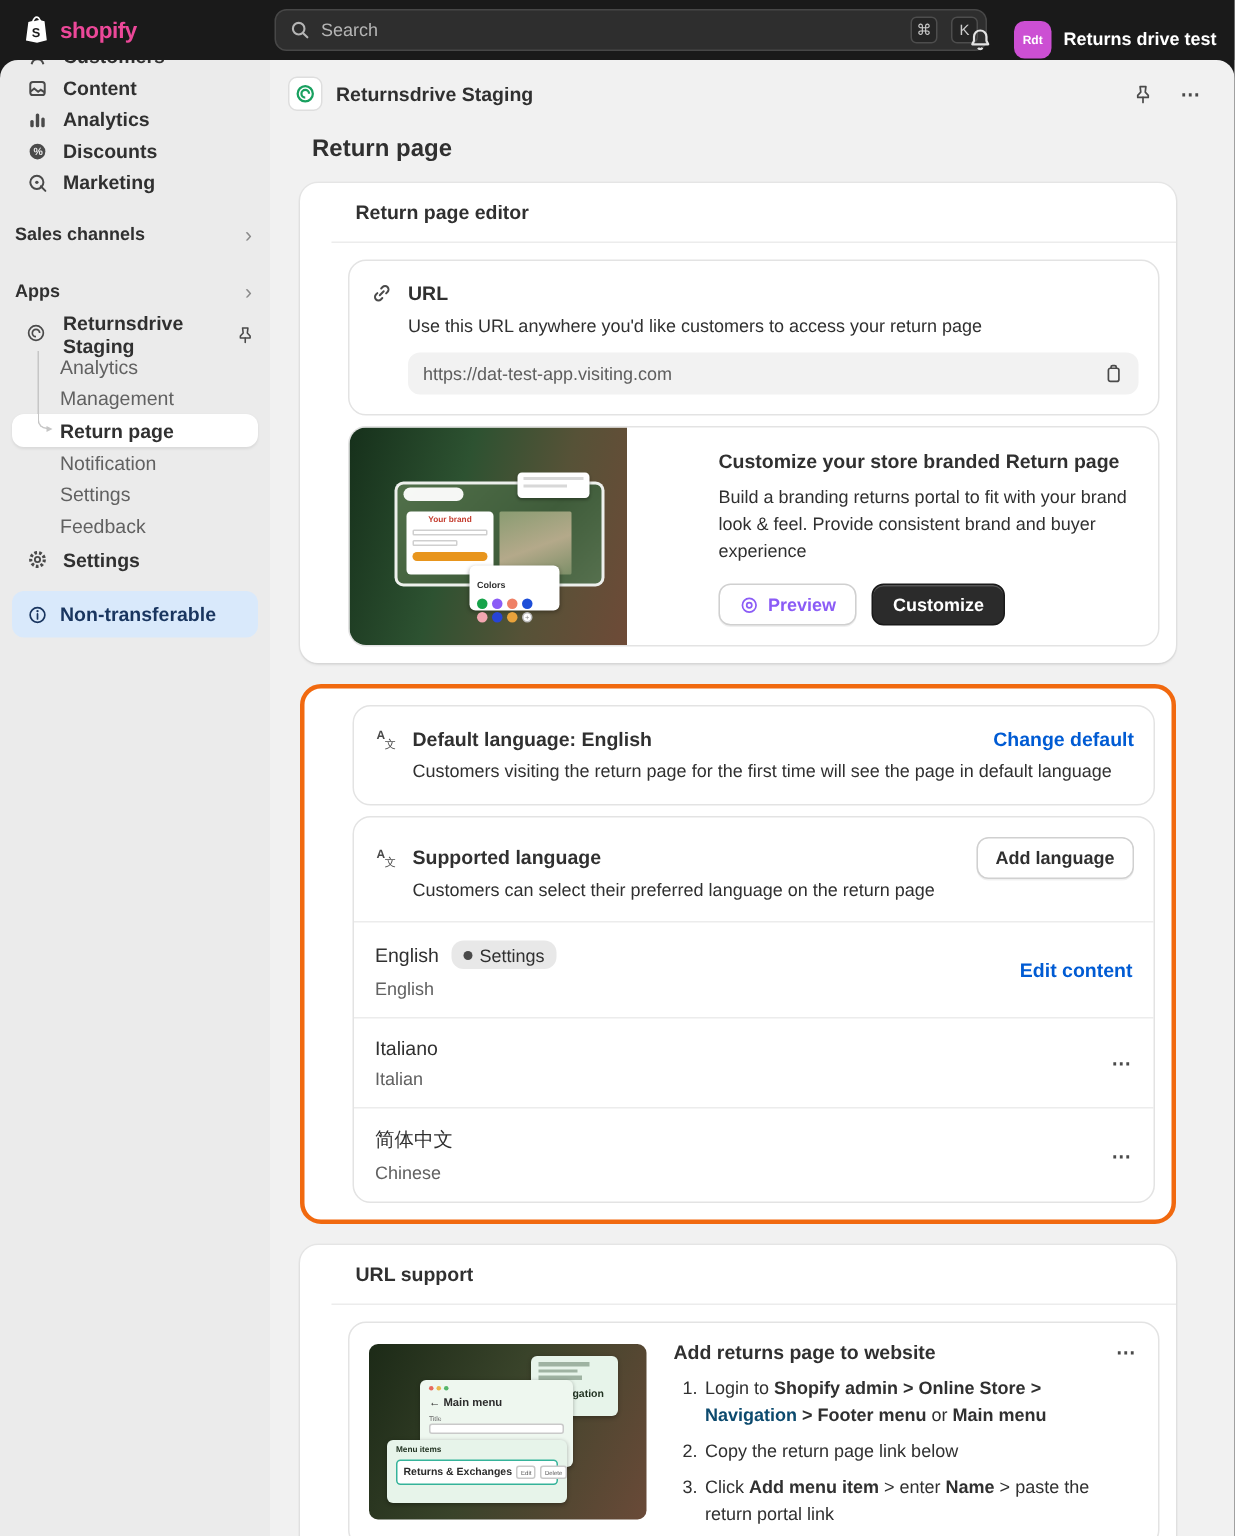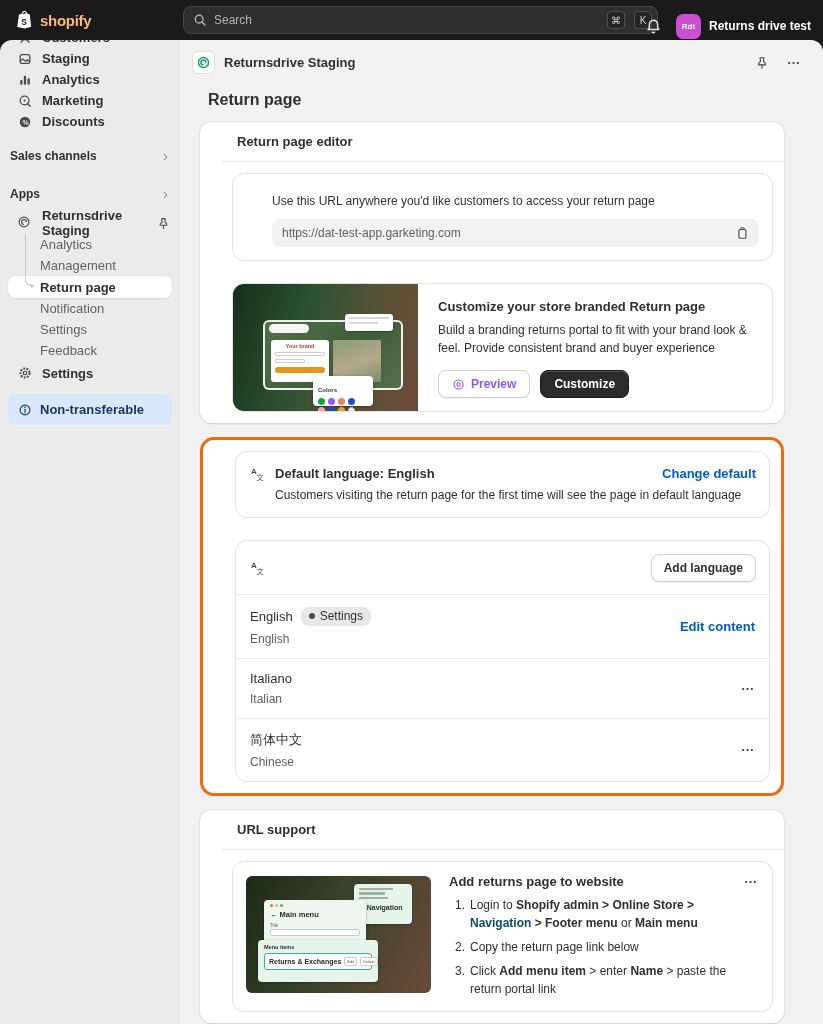--- a/index.html
+++ b/index.html
@@ -3,21 +3,21 @@
 <meta charset="utf-8">
 <style>
   * { margin:0; padding:0; box-sizing:border-box; }
   html,body { width:823px; height:1024px; overflow:hidden; }
   body { font-family:"Liberation Sans", sans-serif; background:#1a1a1a; color:#303030; }
 
   
   .topbar { height:40px; background:#1a1a1a; position:relative; display:flex; align-items:center; }
   .brand { display:flex; align-items:center; gap:5px; padding-left:14px; }
   .brand svg { display:block; }
-  .brand-word { color:#fdba74; font-weight:700; font-size:15px; letter-spacing:-0.3px; }
+  .brand-word { color:#ec4899; font-weight:700; font-size:15px; letter-spacing:-0.3px; }
   .searchbox { position:absolute; left:183px; top:6px; width:475px; height:28px; background:#2e2e2e;
     border:1px solid #474747; border-radius:8px; display:flex; align-items:center; gap:7px; padding:0 5px 0 9px; }
   .searchbox input { flex:1; background:transparent; border:none; outline:none; color:#a3a3a3; font-size:12px; }
   .searchbox input::placeholder { color:#b5b5b5; }
   .kbd { min-width:18px; height:18px; border-radius:4px; background:#252525; border:1px solid #4d4d4d;
     color:#cccccc; font-size:10px; display:flex; align-items:center; justify-content:center; padding:0 3px; margin-left:2px; }
   .top-right { position:absolute; right:12px; top:0; height:52px; display:flex; align-items:center; gap:14px; }
   .bell { color:#e3e3e3; display:flex; }
   .account { display:flex; align-items:center; gap:8px; cursor:pointer; }
   .avatar { width:25px; height:25px; border-radius:7px; background:#cc4fd3; color:#fff; font-size:8px; font-weight:700;
@@ -71,21 +71,21 @@
   .page-title { font-size:16px; font-weight:700; color:#303030; margin:17px 0 13px 28px; }
 
   .cards { width:584px; margin-left:20px; }
   .card { background:#fff; border-radius:12px; box-shadow:0 0 0 1px rgba(0,0,0,.04), 0 1px 2px rgba(0,0,0,.08);
     margin-bottom:14px;padding-left:21px; }
   .card.highlight { box-shadow:none; border:3px solid #f1690f; border-radius:14px; }
   .card-title { padding:12px 16px; font-size:13px; font-weight:650; border-bottom:1px solid #ececec; }
   .card-body { padding:11px; }
 
   .subcard { border:1px solid #e3e3e3; border-radius:12px; padding:13px 13px 12px 13px; }
-  .subcard + .subcard { margin-top:22px; }
+  .subcard + .subcard { margin-top:7px;gap:41px; }
   .sc-head { display:flex; align-items:center; gap:10px; }
   .sc-head .ic { width:16px; height:16px; color:#4a4a4a; display:flex; align-items:center; justify-content:center; flex-shrink:0; }
   .sc-title { font-size:13px; font-weight:650; color:#303030; }
   .sc-desc { font-size:12px; color:#303030; margin:6px 0 0 26px; line-height:1.45; }
   .link { color:#005bd3; font-size:13px; font-weight:600; cursor:pointer; margin-left:auto; white-space:nowrap; }
 
   .url-input { margin:9px 0 1px 26px; height:28px; background:#f2f2f2; border-radius:8px; display:flex;
     align-items:center; padding:0 10px; font-size:12px; color:#5e5e5e; }
   .url-input .copy { margin-left:auto; color:#4a4a4a; display:flex; cursor:pointer; }
 
@@ -121,21 +121,21 @@
   .d1{background:#17a34a}.d2{background:#8b5cf6}.d3{background:#ef8066}.d4{background:#1d4ed8}
   .d5{background:#f2a6b0}.d6{background:#2744d6}.d7{background:#e9a23b}
   .d8{background:#fff;border:0.5px solid #bbb;color:#888;font-size:5px;display:flex;align-items:center;justify-content:center}
 
   
   .pimg2 { background:linear-gradient(115deg,#1c2a17 0%,#39432a 45%,#6a4a38 100%); }
   .mint { position:absolute; background:#e7f4ea; border-radius:4px; box-shadow:0 1px 3px rgba(0,0,0,.3); }
   .p2-nav { left:108px; top:8px; width:58px; height:40px; padding:4px 5px; }
   .p2-nav i { display:block; height:2.5px; background:#9fb3a2; margin-bottom:2px; width:70%; }
   .p2-navlabel { font-size:7px; font-weight:700; color:#223322; margin-top:5px; white-space:nowrap; }
-  .p2-win { left:18px; top:24px; width:102px; height:58px; background:#eef7ef; padding:4px 6px; }
+  .p2-win { left:34px; top:24px; width:102px; height:58px; background:#eef7ef; padding:4px 6px; }
   .p2-dots { display:flex; gap:2px; }
   .p2-dots i { width:3px; height:3px; border-radius:50%; }
   .p2-menu-title { font-size:7.5px; font-weight:700; color:#2b2b2b; margin-top:3px; }
   .p2-field-label { font-size:4.5px; color:#666; margin-top:4px; }
   .p2-input { height:7px; background:#fff; border:0.5px solid #c9c9c9; border-radius:2px; margin-top:1px; }
   .p2-items { left:12px; top:64px; width:120px; height:42px; padding:4px 6px; }
   .p2-items-label { font-size:5.5px; font-weight:700; color:#223322; }
   .p2-row { margin-top:3px; height:17px; background:#fff; border:1px solid #35b39a; border-radius:3px;
     display:flex; align-items:center; padding:0 4px; gap:3px; }
   .p2-row-name { font-size:7px; font-weight:700; color:#2b2b2b; flex:1; white-space:nowrap; }
@@ -219,50 +219,50 @@
         </span>
         <span>Customers</span>
       </div>
       <div class="nav-item">
         <span class="ic">
           <svg class="icon" width="14" height="14" viewBox="0 0 16 16" fill="none" stroke="currentColor" stroke-width="1.5">
             <rect x="2.5" y="3" width="11" height="10" rx="2"></rect>
               <path d="M2.5 10.5l3-2.5 3 2.5 2-1.5 3 2"></path>
           </svg>
         </span>
-        <span>Staging</span>
+        <span>Content</span>
       </div>
       <div class="nav-item">
         <span class="ic">
           <svg class="icon" width="14" height="14" viewBox="0 0 16 16" fill="currentColor">
             <rect x="2.5" y="8" width="2.6" height="5.5" rx="1.2"></rect>
               <rect x="6.7" y="3" width="2.6" height="10.5" rx="1.2"></rect>
               <rect x="10.9" y="6" width="2.6" height="7.5" rx="1.2"></rect>
           </svg>
         </span>
         <span>Analytics</span>
       </div>
       <div class="nav-item">
         <span class="ic">
+          <svg class="icon" width="14" height="14" viewBox="0 0 16 16">
+            <circle cx="8" cy="8" r="6" fill="currentColor"></circle>
+            <text x="5" y="11" font-size="8" fill="#ebebeb" font-weight="bold">%</text>
+          </svg>
+        </span>
+        <span>Discounts</span>
+      </div>
+      <div class="nav-item">
+        <span class="ic">
           <svg class="icon" width="14" height="14" viewBox="0 0 16 16" fill="none" stroke="currentColor" stroke-width="1.5">
             <circle cx="7.5" cy="7.5" r="5"></circle>
               <circle cx="7.5" cy="7.5" r="1.3" fill="currentColor" stroke="none"></circle>
             <path d="M10.5 10.5l3.5 3.5" stroke-linecap="round"></path>
           </svg>
         </span>
         <span>Marketing</span>
-      </div>
-      <div class="nav-item">
-        <span class="ic">
-          <svg class="icon" width="14" height="14" viewBox="0 0 16 16">
-            <circle cx="8" cy="8" r="6" fill="currentColor"></circle>
-            <text x="5" y="11" font-size="8" fill="#ebebeb" font-weight="bold">%</text>
-          </svg>
-        </span>
-        <span>Discounts</span>
       </div>
 
       <div class="gap14"></div>
       <div class="section-row">
         <span>Sales channels</span>
         <span class="chev">›</span>
       </div>
       <div class="gap18"></div>
       <div class="section-row">
         <span>Apps</span>
@@ -356,23 +356,33 @@
 
     <div class="page-title">Return page</div>
 
     <div class="cards">
 
       <div class="card">
         <div class="card-title">Return page editor</div>
         <div class="card-body">
 
           <div class="subcard">
+            <div class="sc-head">
+              <span class="ic">
+                <svg class="icon" width="15" height="15" viewBox="0 0 16 16" fill="none" stroke="currentColor" stroke-width="1.4" stroke-linecap="round">
+                  <path d="M6.6 9.4l2.8-2.8"></path>
+                  <path d="M7.6 4.6l1-1a2.47 2.47 0 0 1 3.5 3.5l-1 1"></path>
+                  <path d="M8.4 11.4l-1 1a2.47 2.47 0 0 1-3.5-3.5l1-1"></path>
+                </svg>
+              </span>
+              <span class="sc-title">URL</span>
+            </div>
             <div class="sc-desc">Use this URL anywhere you'd like customers to access your return page</div>
             <div class="url-input">
-              <span>https://dat-test-app.garketing.com</span>
+              <span>https://dat-test-app.visiting.com</span>
               <span class="copy">
                 <svg class="icon" width="14" height="14" viewBox="0 0 16 16" fill="none" stroke="currentColor" stroke-width="1.3" stroke-linejoin="round">
                   <rect x="4.5" y="4" width="8" height="10" rx="1.5"></rect>
                   <path d="M6.5 4V3.2A1.2 1.2 0 0 1 7.7 2h1.6a1.2 1.2 0 0 1 1.2 1.2V4"></path>
                 </svg>
               </span>
             </div>
           </div>
 
           <div class="subcard promo">
@@ -448,20 +458,24 @@
 
           <div class="subcard" style="padding:0;">
             <div style="padding:13px 13px 12px 13px;">
               <div class="sc-head lang-head">
                 <span class="ic" style="margin-top:6px;">
                   <svg class="icon" width="15" height="15" viewBox="0 0 16 16" fill="currentColor">
                     <text x="1" y="8.5" font-size="8.5" font-weight="bold">A</text>
                     <text x="7" y="14.5" font-size="8">文</text>
                   </svg>
                 </span>
+                <div style="flex:1; margin-top:6px;">
+                  <div class="sc-title">Supported language</div>
+                  <div class="sc-desc" style="margin-left:0;">Customers can select their preferred language on the return page</div>
+                </div>
                 <span class="add-btn">Add language</span>
               </div>
             </div>
 
             <div class="lang-rows">
               <div class="row">
                 <div class="row-names">
                   <div class="name-line">
                     <span class="nm">English</span>
                     <span class="badge">

